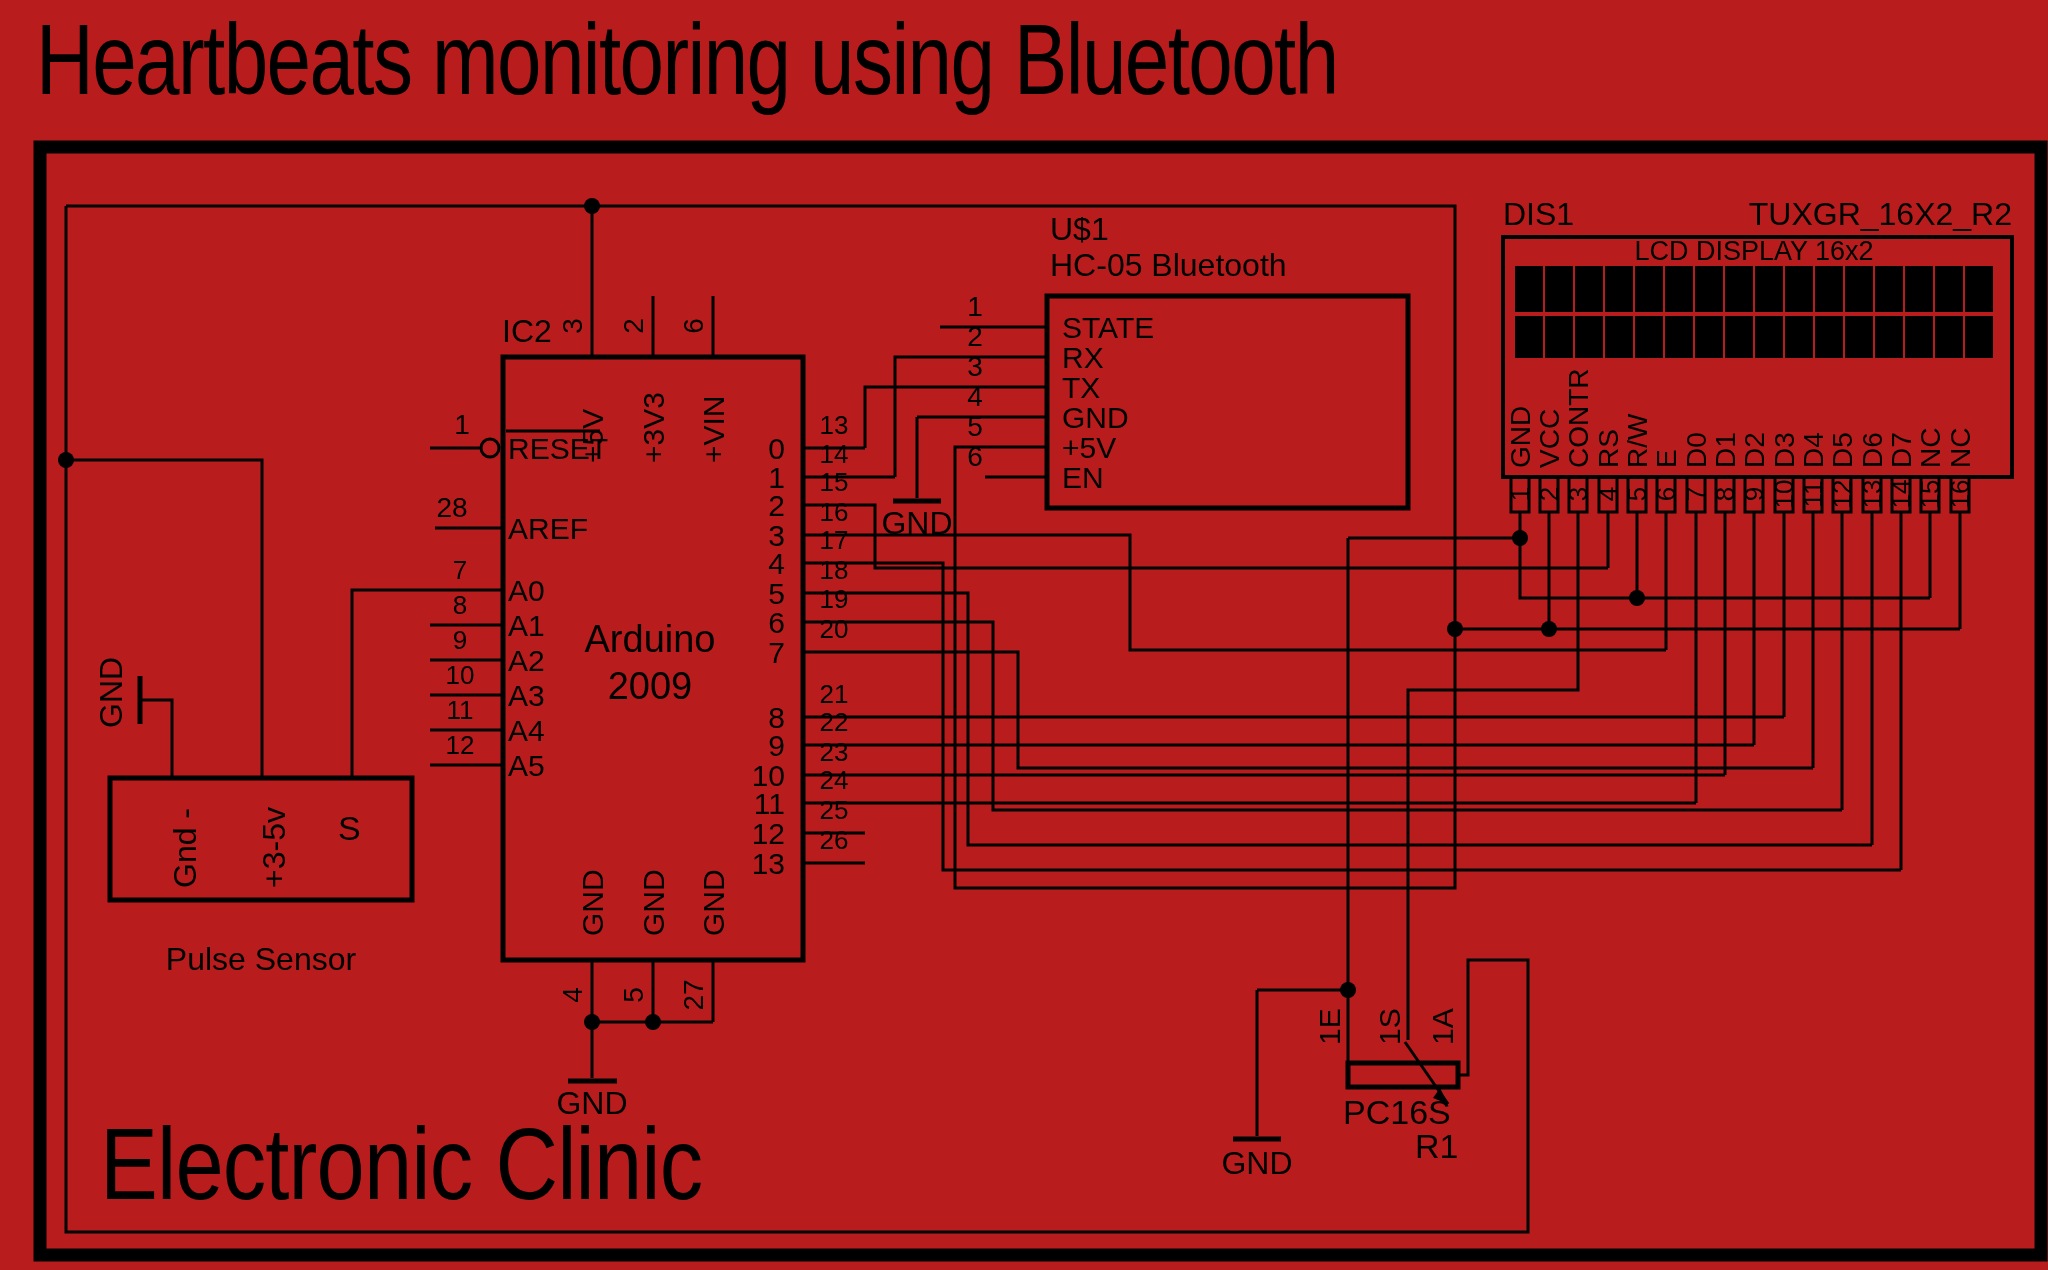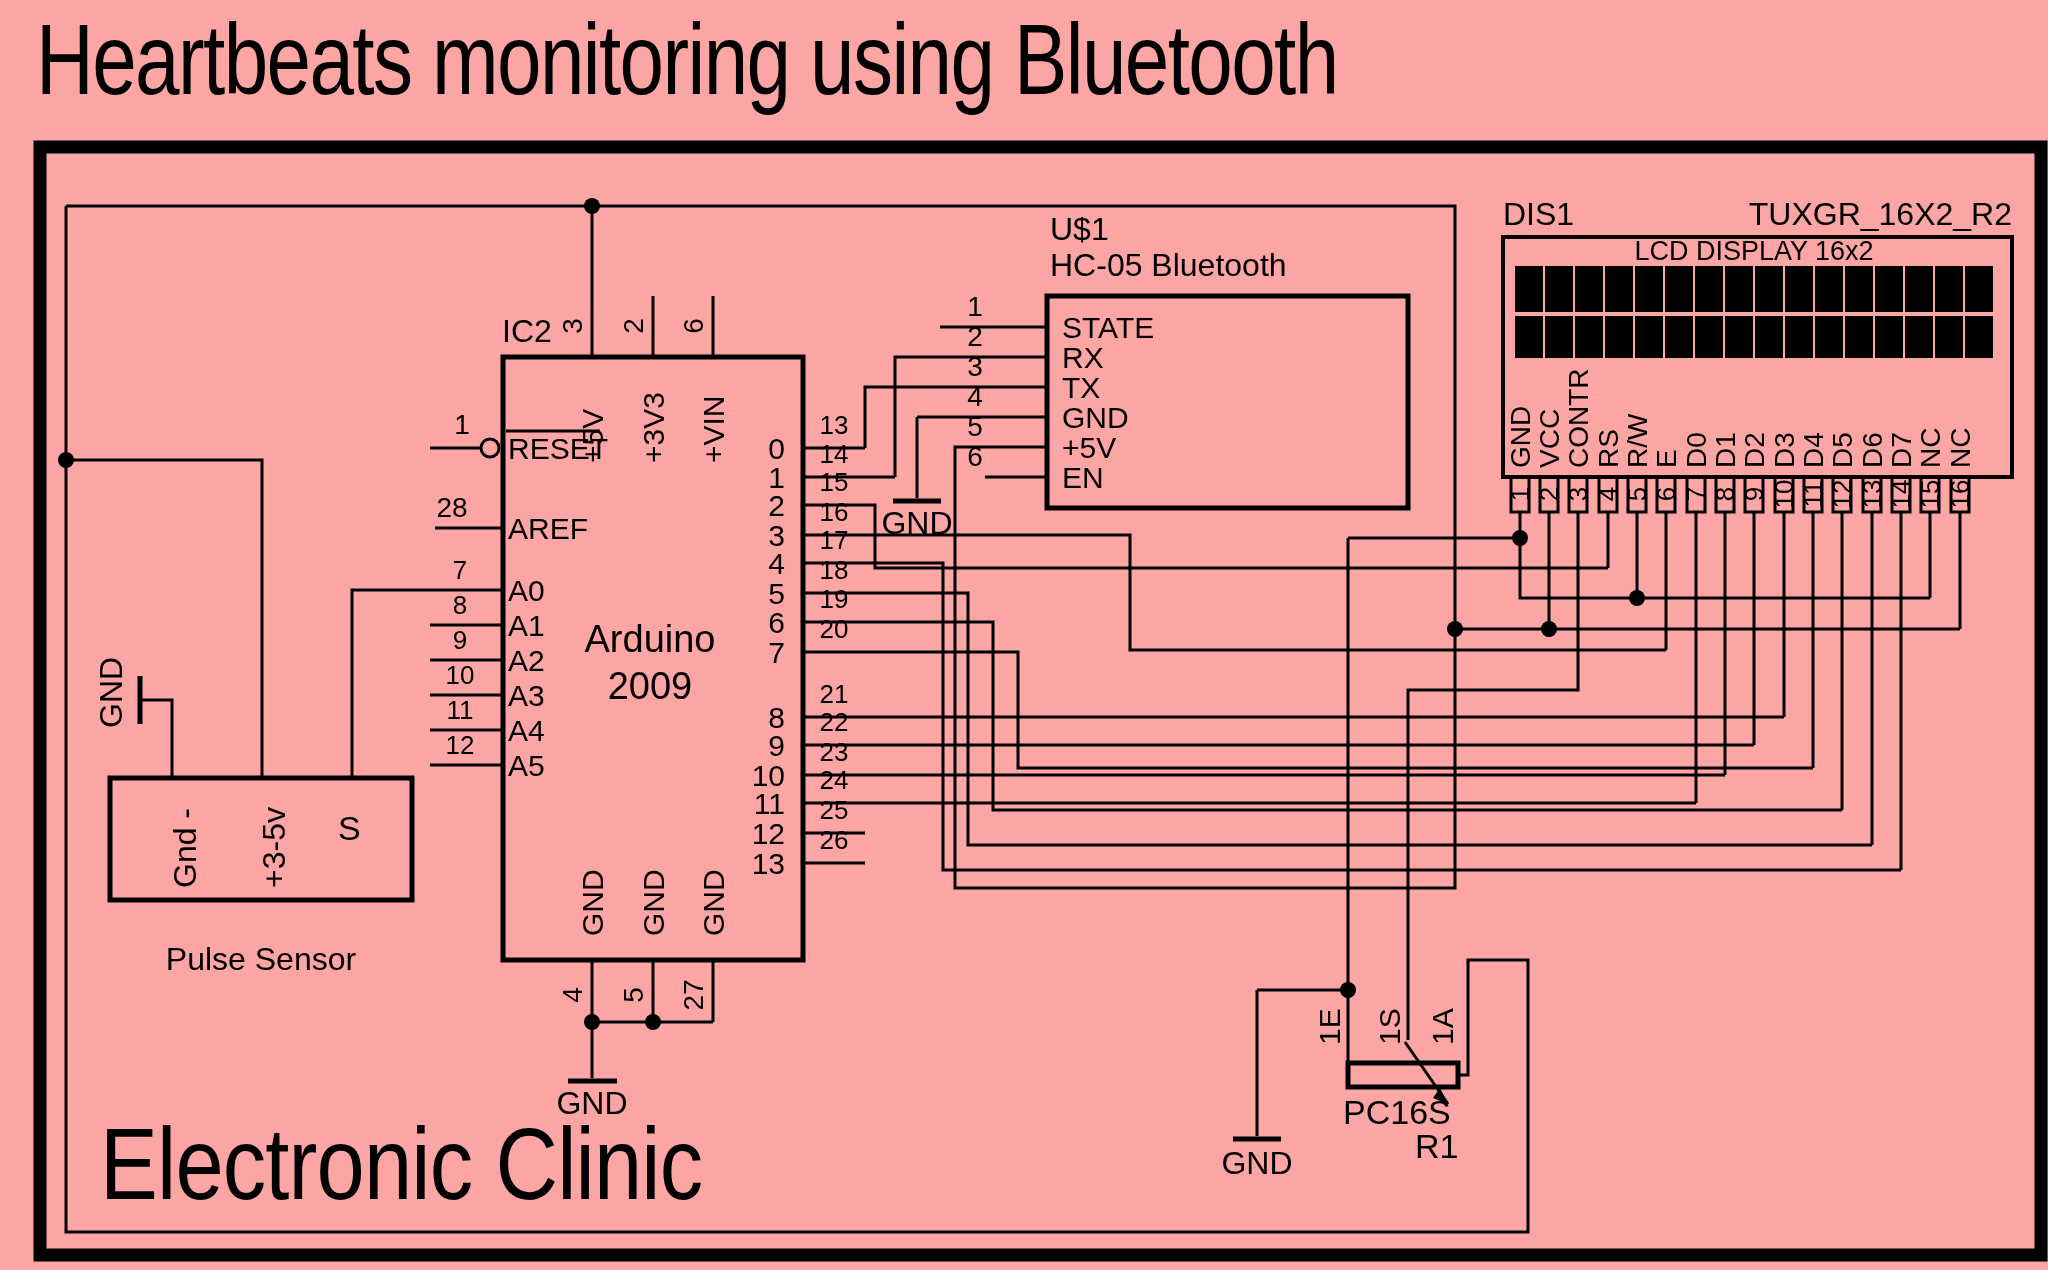--- a/index.html
+++ b/index.html
@@ -1,16 +1,16 @@
 <!DOCTYPE html>
 <html><head>
 <meta charset="utf-8">
 <style>
   html,body{margin:0;padding:0;background:#fff;}
-  #stage{position:relative;width:2048px;height:1270px;background:#fca5a5;overflow:hidden;
+  #stage{position:relative;width:2048px;height:1270px;background:#b91c1c;overflow:hidden;
          font-family:"Liberation Sans",sans-serif;color:#000;}
   #title{position:absolute;left:36px;top:2px;font-size:100px;letter-spacing:-2px;
          transform:scaleX(.80);transform-origin:0 0;white-space:nowrap;}
   #watermark{position:absolute;left:100px;top:1106px;font-size:102px;letter-spacing:-1px;
          transform:scaleX(.85);transform-origin:0 0;white-space:nowrap;}
   svg text{fill:#000;font-family:"Liberation Sans",sans-serif;}
   .wire{stroke:#000;stroke-width:3;fill:none;}
   .bar{stroke:#000;stroke-width:5;fill:none;}
   .box{stroke:#000;fill:none;}
 </style>

